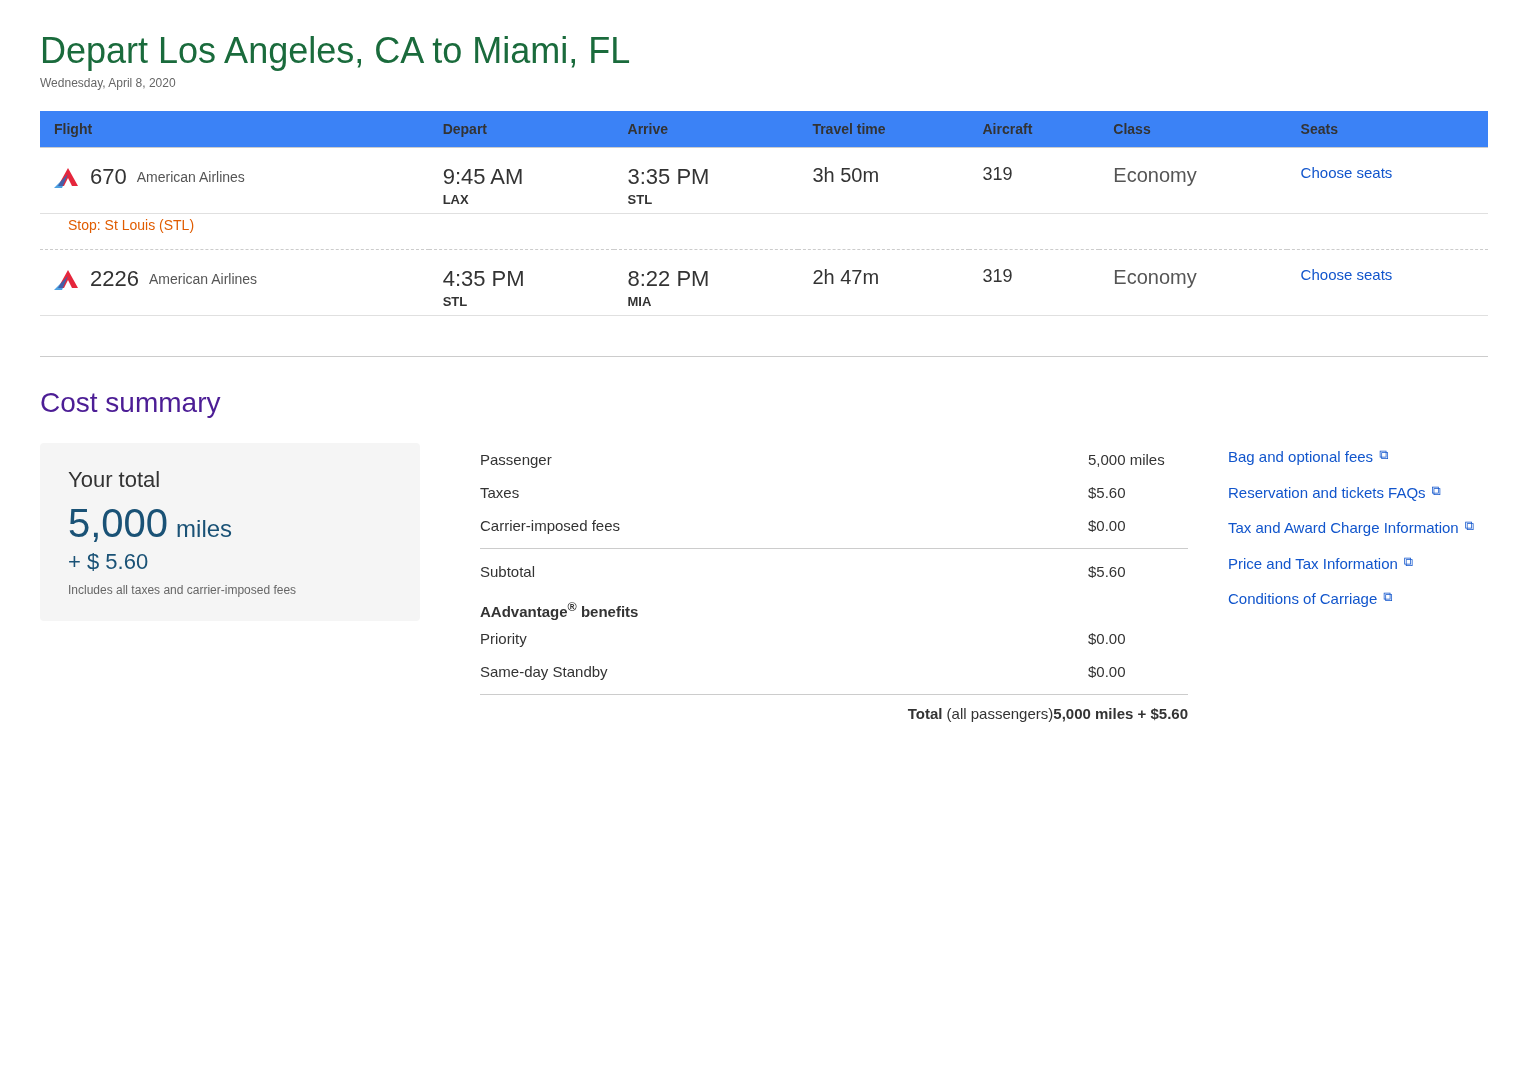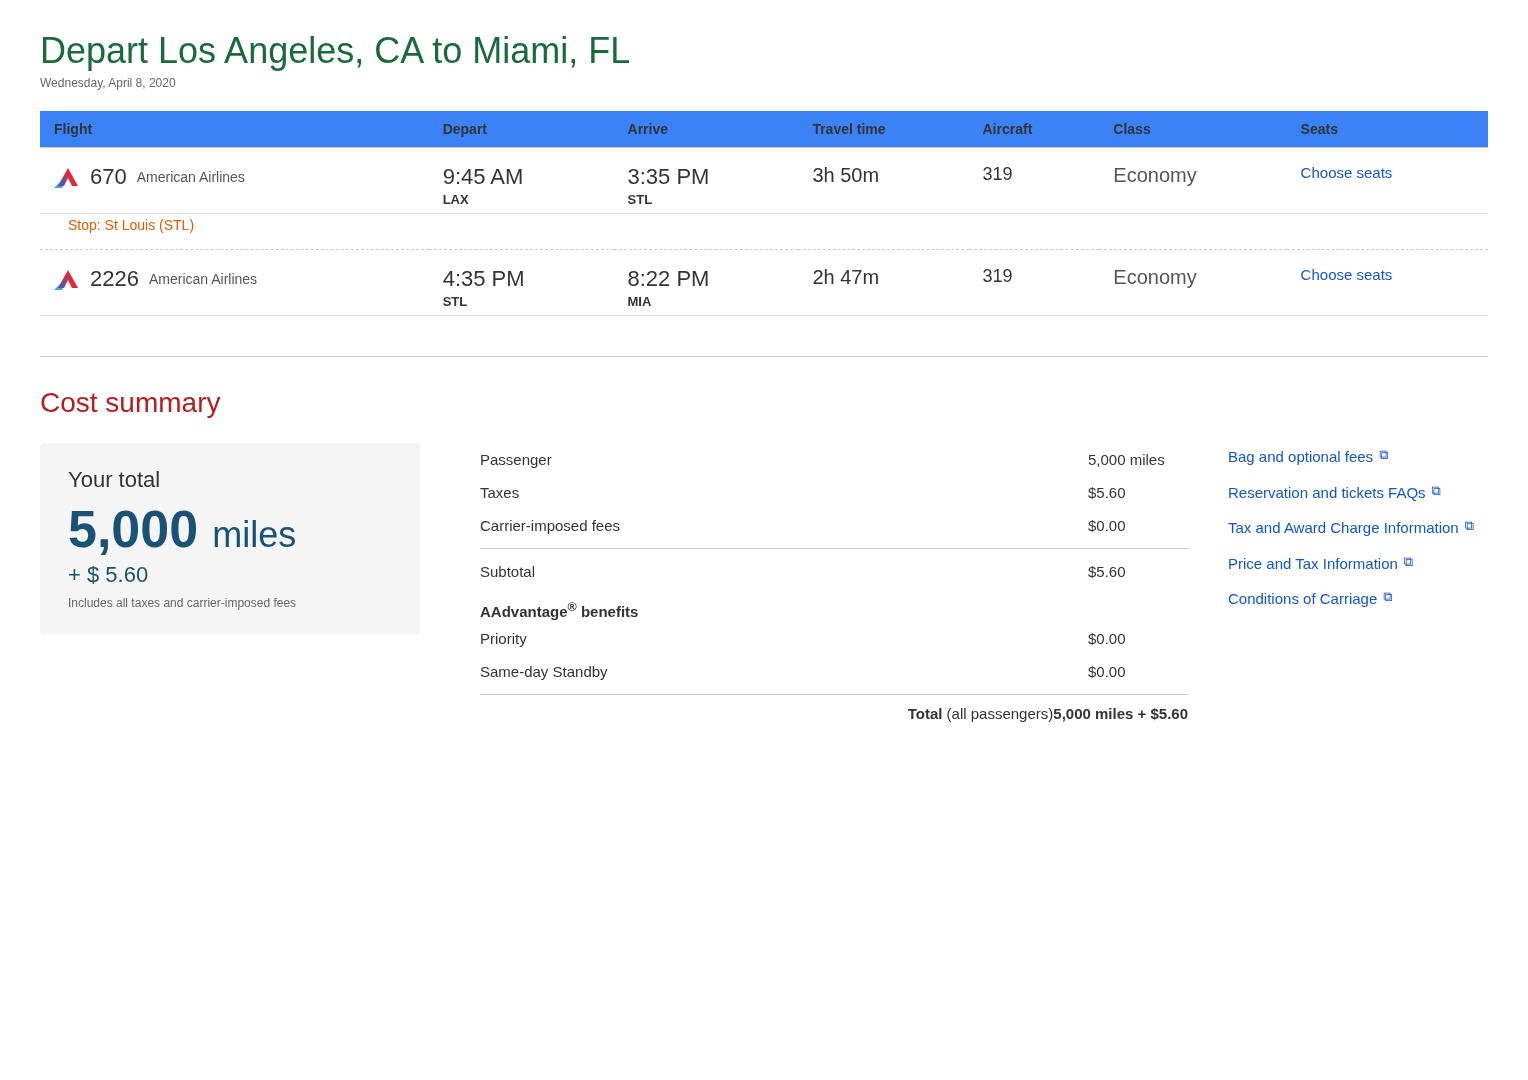--- a/index.html
+++ b/index.html
@@ -132,21 +132,21 @@
 
     
     .section-divider {
       border: none;
       border-top: 1px solid #ccc;
       margin: 10px 0 30px 0;
     }
 
     
     .cost-section-title {
-      color: #b91c1c;
+      color: #4c1d95;
       font-size: 28px;
       font-weight: 400;
       margin-bottom: 24px;
     }
 
     .cost-layout {
       display: flex;
       gap: 0;
       align-items: flex-start;
     }
@@ -160,31 +160,30 @@
       margin-right: 60px;
     }
 
     .your-total-label {
       font-size: 22px;
       color: #333;
       margin-bottom: 10px;
     }
 
     .total-miles {
-      font-size: 52px;
-      font-weight: 700;
+      font-size: 40px;
+      font-weight: 400;
       color: #1a5276;
       line-height: 1;
     }
 
     .total-miles-unit {
-      font-size: 36px;
+      font-size: 24px;
       font-weight: 400;
       color: #1a5276;
-      margin-left: 6px;
     }
 
     .total-plus-cash {
       font-size: 22px;
       color: #1a5276;
       margin-top: 6px;
       font-weight: 400;
     }
 
     .total-note {

